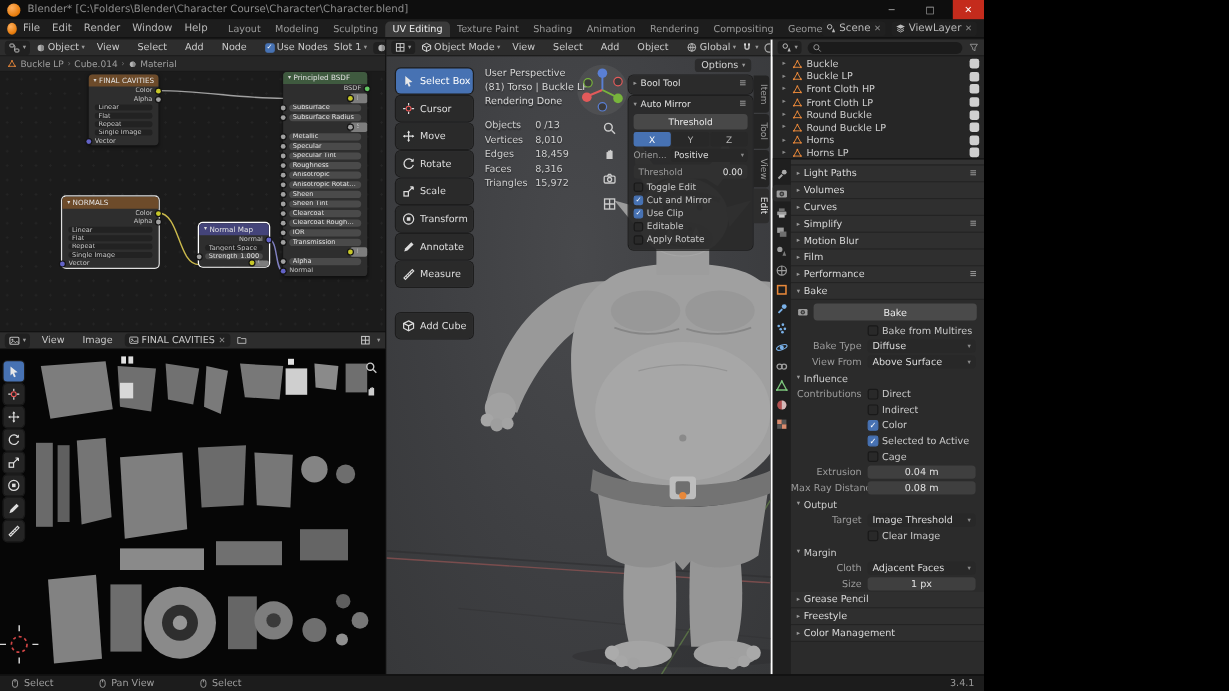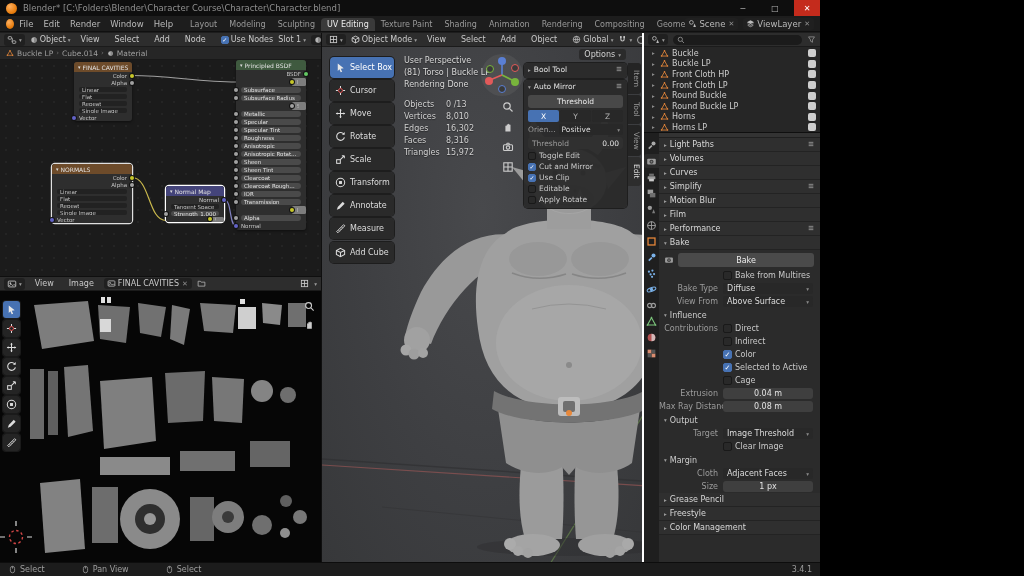--- a/index.html
+++ b/index.html
@@ -54,21 +54,21 @@
 .uv-tools{position:absolute;left:3px;top:10px;display:flex;flex-direction:column;gap:2px}
 .tool-btn{width:17px;height:17px;background:rgba(40,40,40,.9);border-radius:3px;display:flex;align-items:center;justify-content:center;box-shadow:0 0 0 1px #1a1a1a}
 .tool-btn.active{background:#4772b3}
 .uv-nav{position:absolute;right:6px;top:10px;display:flex;flex-direction:column;gap:5px;align-items:center}
 
 .vp-canvas{flex:1;position:relative;overflow:hidden;background:radial-gradient(ellipse at 50% 32%,#48494c 0%,#3e3f42 55%,#37383a 100%)}
 .vp-canvas>svg.fill{position:absolute;inset:0}
 .vp-tools{position:absolute;left:8px;top:10px;display:flex;flex-direction:column;gap:2px}
 .vp-tool{width:64px;height:21px;background:rgba(40,40,40,.92);border-radius:4px;display:flex;align-items:center;gap:4px;padding:0 5px;color:#dedede;font-size:8px;box-shadow:0 0 0 1px #1d1d1d;white-space:nowrap}
 .vp-tool.active{background:#4772b3;color:#fff}
-.vp-tool.gap{margin-top:1px}
+.vp-tool.gap{margin-top:20px}
 .vp-overlay{position:absolute;left:82px;top:8px;font-size:8px;color:#d8d8d8;line-height:1.5;text-shadow:0 1px 1px rgba(0,0,0,.45)}
 .vp-stats{margin-top:8px;color:#cfcfcf}
 .vp-stats div{display:flex}
 .vp-stats span:first-child{width:42px}
 .gizmo{position:absolute;right:118px;top:6px;width:44px;height:44px}
 .vp-nav{position:absolute;right:128px;top:54px;display:flex;flex-direction:column;gap:6px;align-items:center}
 .vp-options{position:absolute;top:2px;right:16px;display:flex;align-items:center;gap:3px;font-size:8px;color:#d2d2d2;background:rgba(40,40,40,.85);border-radius:3px;padding:1px 5px}
 .pdot{width:8px;height:8px;border:1px solid #aaa;border-radius:50%;display:inline-block}
 .shade-group{display:inline-flex;gap:3px;align-items:center;background:#232323;border-radius:3px;padding:1px 4px}
 .shadeball{width:8px;height:8px;border-radius:50%;background:#9a9a9a;display:inline-block}
@@ -851,21 +851,21 @@
               <div>
                 <span>Objects</span>
                 <span>0 /13</span>
               </div>
               <div>
                 <span>Vertices</span>
                 <span>8,010</span>
               </div>
               <div>
                 <span>Edges</span>
-                <span>16,302</span>
+                <span>18,459</span>
               </div>
               <div>
                 <span>Faces</span>
                 <span>8,316</span>
               </div>
               <div>
                 <span>Triangles</span>
                 <span>15,972</span>
               </div>
             </div>

